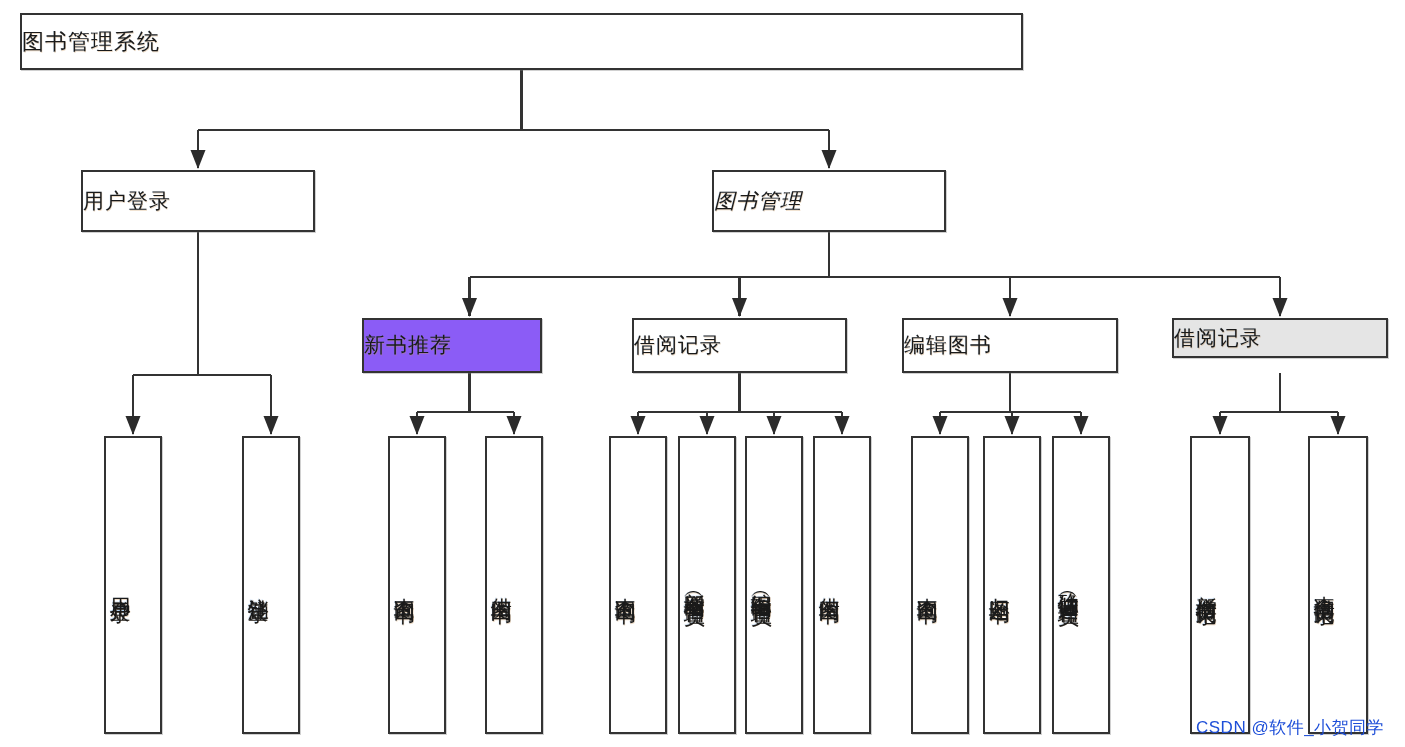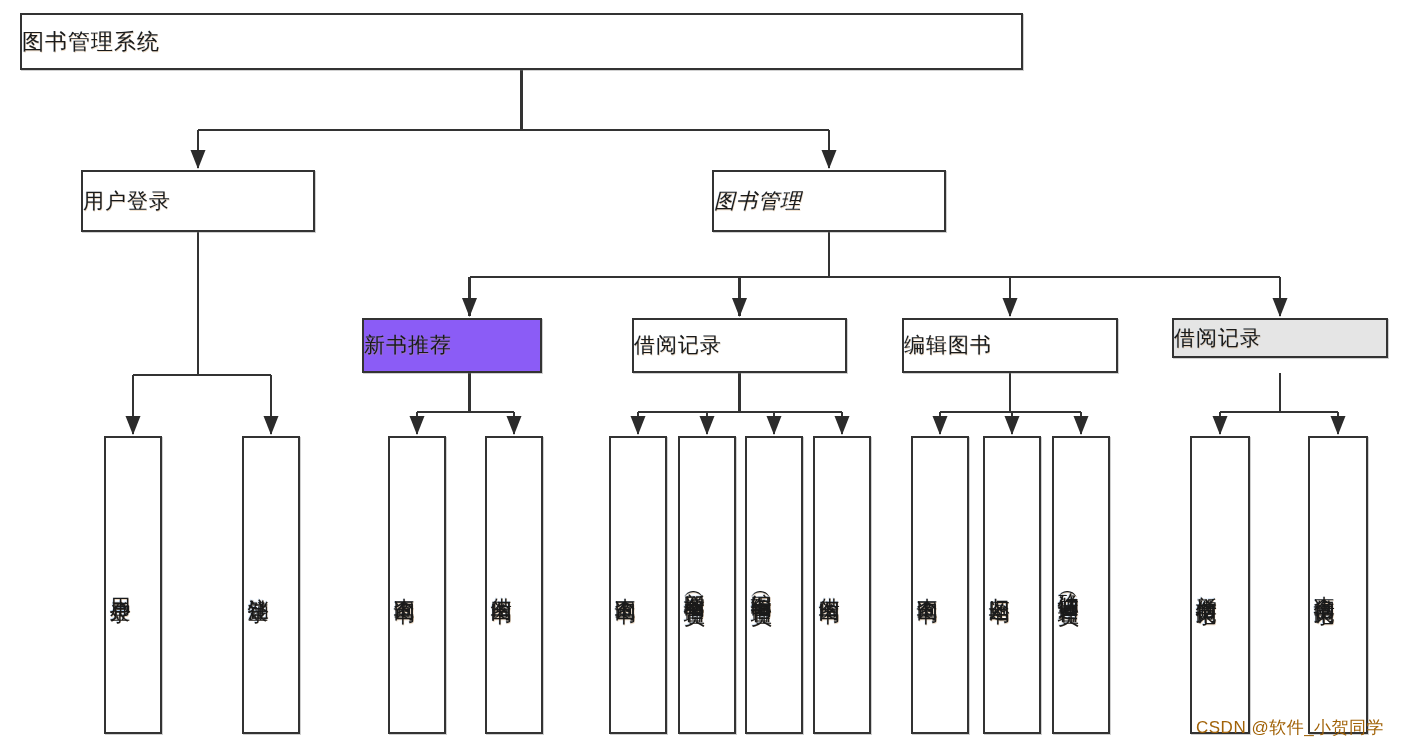--- a/index.html
+++ b/index.html
@@ -185,14 +185,14 @@
         <span class="lbl">确认归还（管理员）</span>
       </div>
       <div class="node leaf" id="leaf-add-borrow-rec" style="left: 1190px; top: 436px; width: 60px; height: 298px; border-color: rgb(51, 51, 51);">
         <span class="lbl">新增借阅记录</span>
       </div>
       <div class="node leaf" id="leaf-query-borrow-rec" style="left: 1308px; top: 436px; width: 60px; height: 298px; border-color: rgb(51, 51, 51);">
         <span class="lbl">查询借阅记录</span>
       </div>
     </div>
 
-  <div class="watermark" id="watermark" style="left: 1196px; top: 716px; color: #a16207;">CSDN @软件_小贺同学</div>
+  <div class="watermark" id="watermark" style="left: 1196px; top: 716px; color: #1d4ed8;">CSDN @软件_小贺同学</div>
 </div>
 
 </body></html>

